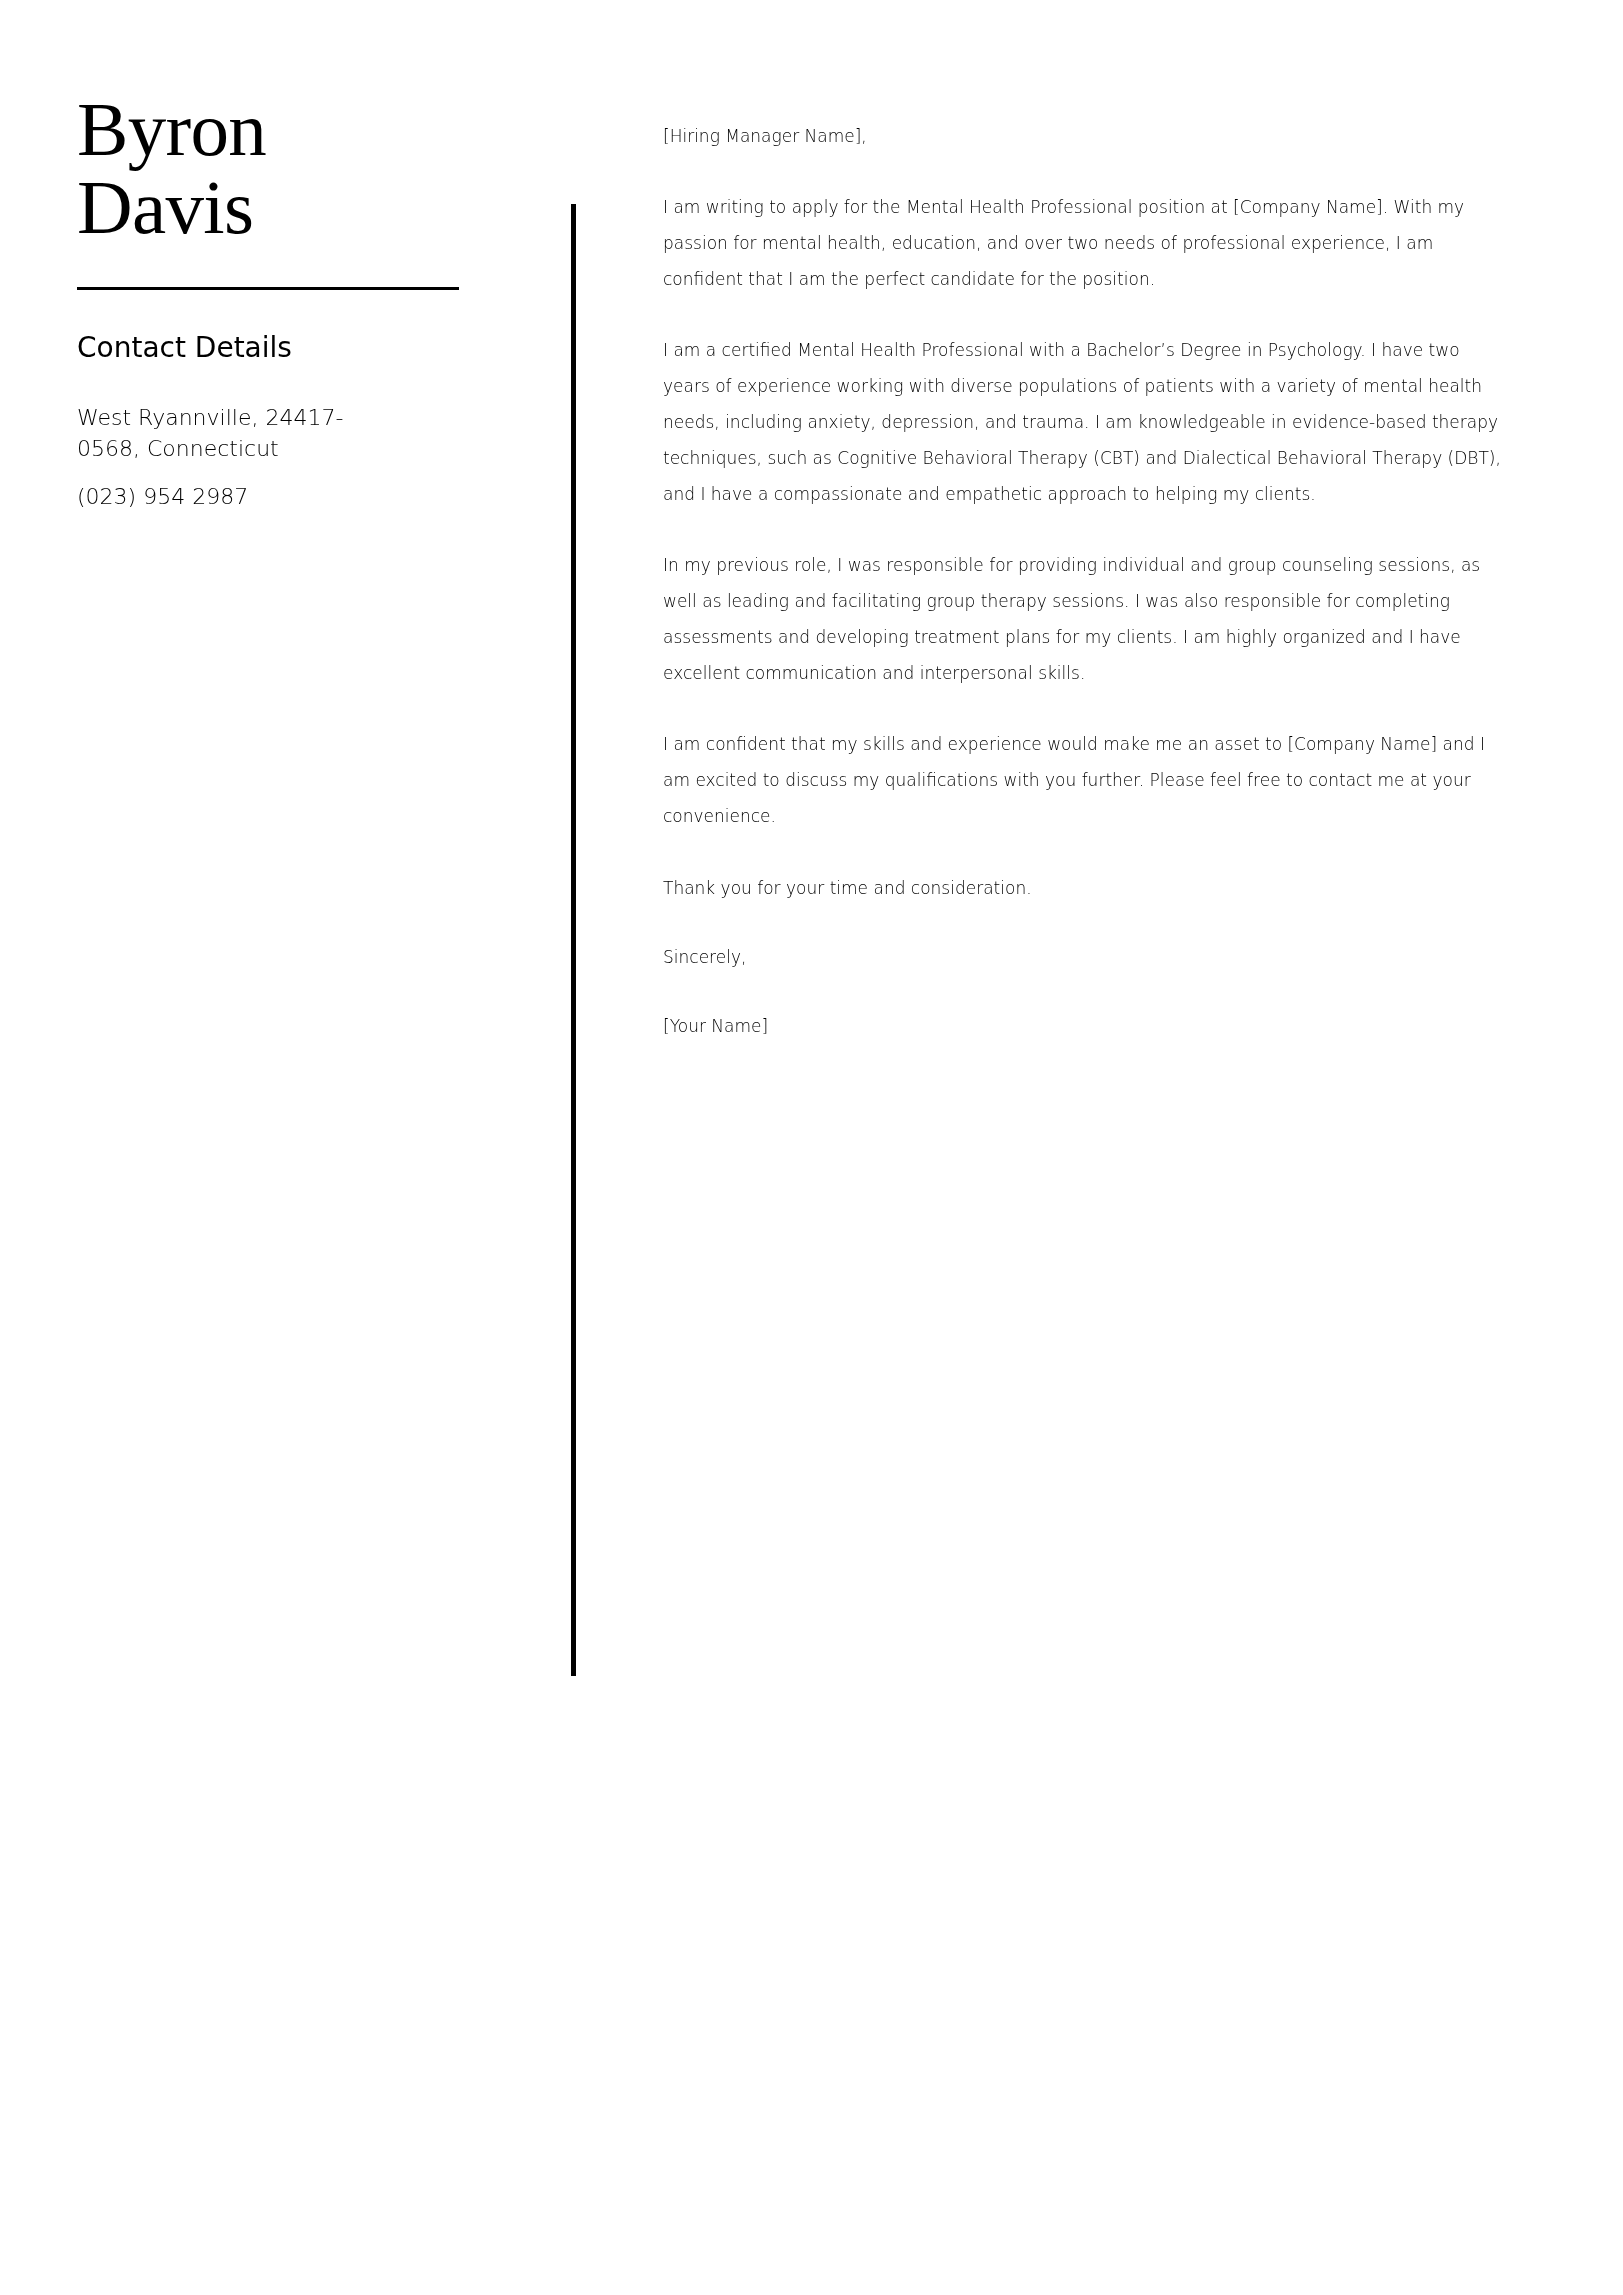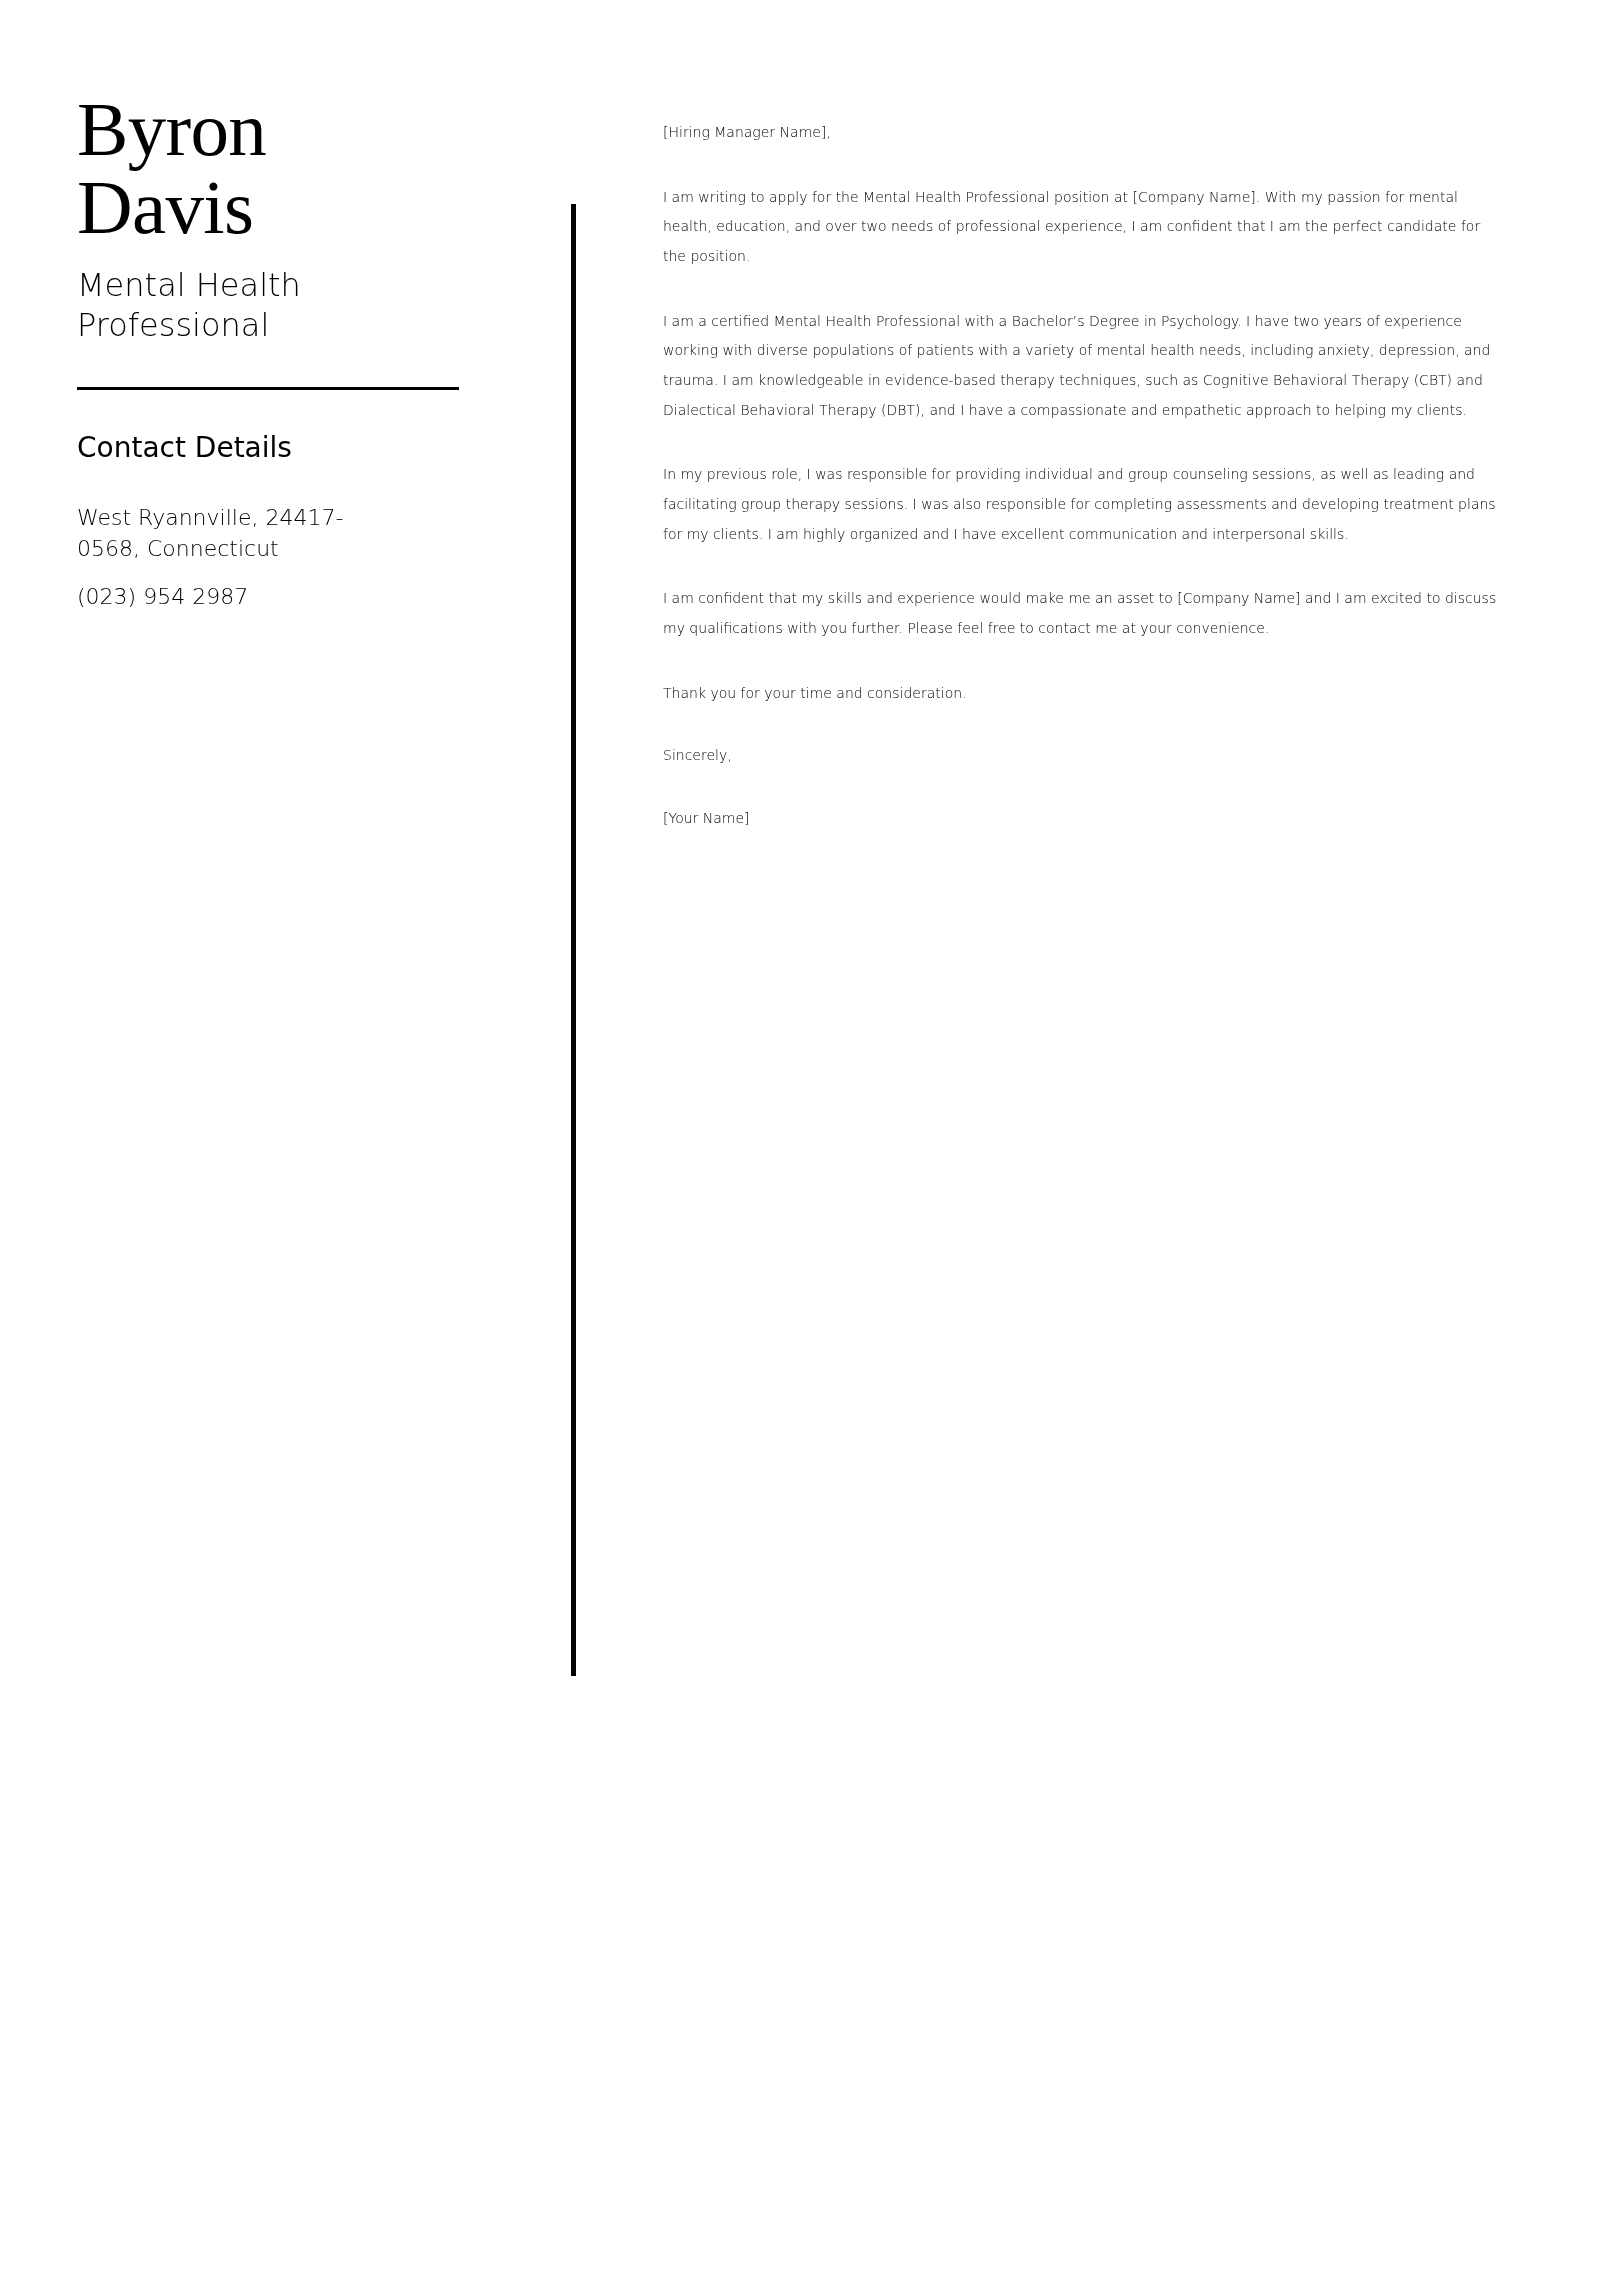--- a/index.html
+++ b/index.html
@@ -91,40 +91,39 @@
   }
 
   
   #letter {
     position: absolute;
     left: 663px;
     top: 118px;
     width: 841px;
   }
   .letter-para {
-    font-size: 14px;
+    font-size: 17px;
     font-weight: 300;
     line-height: 2.12;
     color: #000;
     margin: 0 0 35px 0;
     text-align: left;
   }
   .letter-para.tight { margin-bottom: 33px; }
 </style>
 </head>
 <body>
 
 <div id="sidebar">
 
   <div id="name-block">
     <span class="name-line first">Byron</span>
     <span class="name-line">Davis</span>
   </div>
 
-  <div id="job-title">Mental Health Professional</div>
 
   <div id="rule"></div>
 
   <div id="contact-heading">Contact Details</div>
 
   <div id="contact-list">
     <div class="contact-item">West Ryannville, 24417-0568, Connecticut</div>
     <div class="contact-item">(023) 954 2987</div>
   </div>
 

